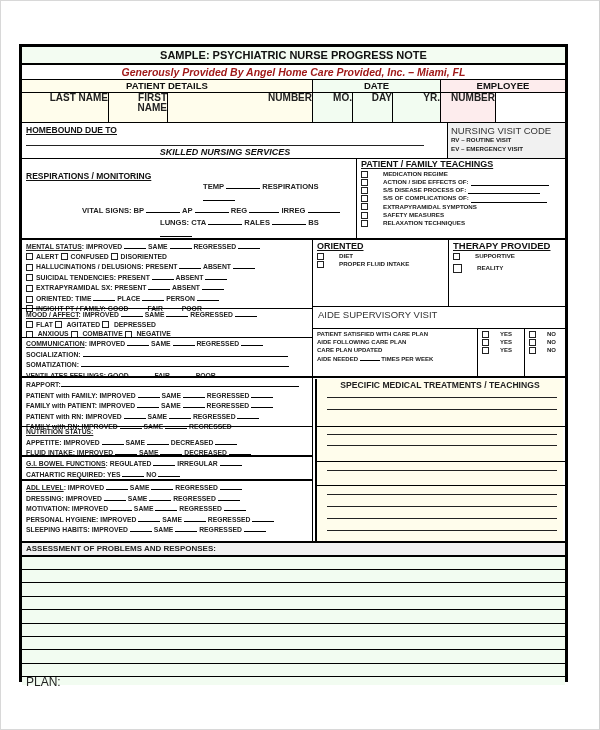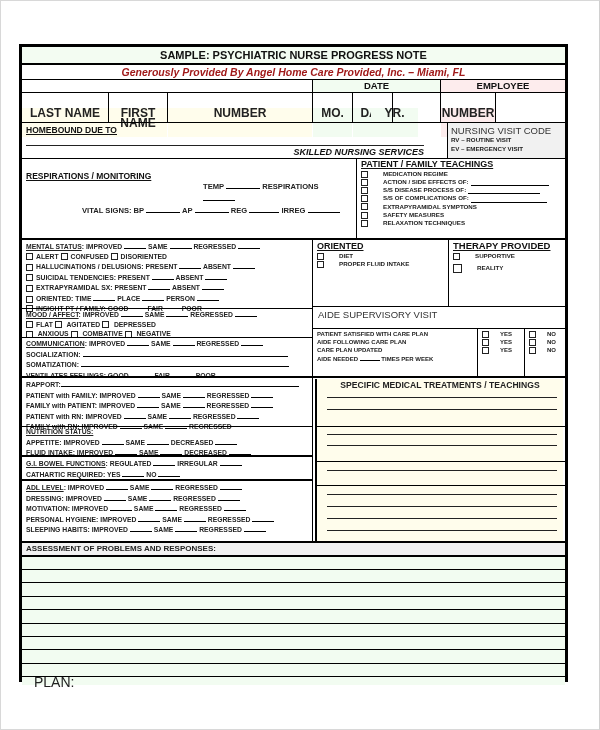--- a/index.html
+++ b/index.html
@@ -21,21 +21,21 @@
   .hline { position: absolute; background: #000; height: 1px; }
   .vline { position: absolute; background: #000; width: 1px; }
   .b2 { height: 2px; }
 
   .title-bar { left: 0; top: 0; width: 543px; height: 16px; background: #f3fcf2; text-align: center;
     font-weight: bold; font-size: 11px; line-height: 16px; }
   .subtitle { left: 0; top: 18px; width: 543px; height: 14px; text-align: center; color: #a01a1a;
     font-style: italic; font-weight: bold; font-size: 10.5px; line-height: 14px; }
 
   .hdr-cell { font-weight: bold; font-size: 9.5px; text-align: center; line-height: 12px; }
-  .sub-cell { font-size: 12px; font-weight: bold; text-align: center; line-height: 10px; color: #222; margin-top: 15px; }
+  .sub-cell { font-size: 10px; font-weight: bold; text-align: right; line-height: 10px; color: #222; }
   .bg-yellow { background: #fffdec; }
   .bg-green { background: #f2fcf1; }
   .bg-pink { background: #fdeced; }
   .bg-grey { background: #f1f1f1; }
 
   .u { text-decoration: underline; text-align: center; }
   .small { font-size: 7px; font-weight: bold; color: #222; line-height: 9.5px; }
   .tiny { font-size: 6.2px; font-weight: bold; color: #222; line-height: 8.5px; }
   .sec-title { font-size: 8.5px; font-weight: bold; text-decoration: underline; line-height: 10px; }
   .box { display: inline-block; width: 5px; height: 5px; border: 1px solid #222; margin-right: 3px; vertical-align: middle; }
@@ -50,58 +50,60 @@
 
 <div class="viewer-frame"></div>
 
 <div class="form">
 
   <div class="abs title-bar">SAMPLE: PSYCHIATRIC NURSE PROGRESS NOTE</div>
   <div class="hline b2" style="left:0;top:16px;width:543px;"></div>
   <div class="abs subtitle">Generously Provided By Angel Home Care Provided, Inc. – Miami, FL</div>
   <div class="hline" style="left:0;top:32px;width:543px;"></div>
 
+  <div class="abs hdr-cell bg-yellow" style="left:0;top:33px;width:290px;height:12px;">PATIENT DETAILS</div>
   <div class="abs hdr-cell bg-green" style="left:291px;top:33px;width:127px;height:12px;">DATE</div>
   <div class="abs hdr-cell bg-pink" style="left:419px;top:33px;width:124px;height:12px;">EMPLOYEE</div>
   <div class="hline" style="left:0;top:45px;width:543px;"></div>
 
   <div class="abs sub-cell bg-yellow" style="left:0;top:46px;width:86px;height:29px;"><span>LAST NAME</span></div>
   <div class="abs sub-cell bg-yellow" style="left:87px;top:46px;width:58px;height:29px;"><span>FIRST NAME</span></div>
   <div class="abs sub-cell bg-yellow" style="left:146px;top:46px;width:144px;height:29px;"><span>NUMBER</span></div>
   <div class="abs sub-cell bg-green" style="left:291px;top:46px;width:39px;height:29px;"><span>MO.</span></div>
   <div class="abs sub-cell bg-green" style="left:331px;top:46px;width:39px;height:29px;"><span>DAY</span></div>
-  <div class="abs sub-cell bg-green" style="left:349px;top:46px;width:47px;height:29px;"><span>YR.</span></div>
+  <div class="abs sub-cell bg-green" style="left:371px;top:46px;width:47px;height:29px;"><span>YR.</span></div>
   <div class="abs sub-cell bg-pink" style="left:419px;top:46px;width:54px;height:29px;"><span>NUMBER</span></div>
 
   <div class="vline" style="left:86px;top:46px;height:29px;"></div>
   <div class="vline" style="left:145px;top:46px;height:29px;"></div>
   <div class="vline" style="left:290px;top:33px;height:42px;"></div>
   <div class="vline" style="left:330px;top:46px;height:29px;"></div>
   <div class="vline" style="left:370px;top:46px;height:29px;"></div>
   <div class="vline" style="left:418px;top:33px;height:42px;"></div>
   <div class="vline" style="left:473px;top:46px;height:29px;"></div>
   <div class="hline" style="left:0;top:75px;width:543px;"></div>
 
   <div class="abs" style="left:4px;top:78px;font-size:8.5px;font-weight:bold;"><span class="u">HOMEBOUND DUE TO</span></div>
   <div class="rule" style="left:4px;top:98px;width:398px;"></div>
-  <div class="abs" style="left:4px;top:100px;width:398px;text-align:right;font-size:9px;font-weight:bold;font-style:italic;">SKILLED NURSING SERVICES</div>
+  <div class="abs" style="left:4px;top:100px;width:398px;text-align:center;font-size:9px;font-weight:bold;font-style:italic;">SKILLED NURSING SERVICES</div>
   <div class="vline" style="left:425px;top:75px;height:36px;"></div>
   <div class="abs bg-grey" style="left:426px;top:76px;width:117px;height:35px;padding:2px 0 0 3px;">
     <div style="font-size:9.5px;color:#333;line-height:11px;">NURSING VISIT CODE</div>
     <div class="tiny">RV – ROUTINE VISIT</div>
     <div class="tiny">EV – EMERGENCY VISIT</div>
   </div>
   <div class="hline" style="left:0;top:111px;width:543px;"></div>
 
   <div class="abs" style="left:4px;top:124px;">
     <div class="sec-title">RESPIRATIONS / MONITORING</div>
   </div>
   <div class="abs small" style="left:40px;top:134px;width:280px;font-size:7.6px;line-height:12px;">
     <div style="padding-left:141px;"><span>TEMP</span> <span class="blank" style="width:34px;"></span> <span>RESPIRATIONS</span> <span class="blank" style="width:32px;"></span></div>
     <div style="padding-left:20px;"><span>VITAL SIGNS: BP</span> <span class="blank" style="width:34px;"></span> <span>AP</span> <span class="blank" style="width:34px;"></span> <span>REG</span> <span class="blank" style="width:30px;"></span> <span>IRREG</span> <span class="blank" style="width:32px;"></span></div>
+    <div style="padding-left:98px;"><span>LUNGS: CTA</span> <span class="blank" style="width:34px;"></span> <span>RALES</span> <span class="blank" style="width:34px;"></span> <span>BS</span> <span class="blank" style="width:32px;"></span></div>
   </div>
   <div class="vline" style="left:334px;top:111px;height:80px;"></div>
 
   <div class="abs" style="left:339px;top:112px;width:200px;">
     <div class="sec-title" style="font-size:9px;">PATIENT / FAMILY TEACHINGS</div>
     <div class="tiny" style="margin-top:1px;">
       <div class="chk-row">
           <span class="box"></span>
           <span class="lbl">MEDICATION REGIME</span>
         </div>
@@ -287,14 +289,14 @@
   <div class="abs bg-green" style="left:0;top:510px;width:543px;height:128px;"></div>
   <div class="hline" style="left:0;top:522px;width:543px;"></div>
   <div class="hline" style="left:0;top:535px;width:543px;"></div>
   <div class="hline" style="left:0;top:549px;width:543px;"></div>
   <div class="hline" style="left:0;top:562px;width:543px;"></div>
   <div class="hline" style="left:0;top:576px;width:543px;"></div>
   <div class="hline" style="left:0;top:589px;width:543px;"></div>
   <div class="hline" style="left:0;top:602px;width:543px;"></div>
   <div class="hline" style="left:0;top:616px;width:543px;"></div>
   <div class="hline" style="left:0;top:629px;width:543px;"></div>
-  <div class="abs" style="left:12px;top:630px;font-size:14px;color:#222;line-height:10px;">PLAN:</div>
+  <div class="abs" style="left:4px;top:630px;font-size:12px;color:#222;line-height:10px;">PLAN:</div>
 </div>
 
 </body></html>

